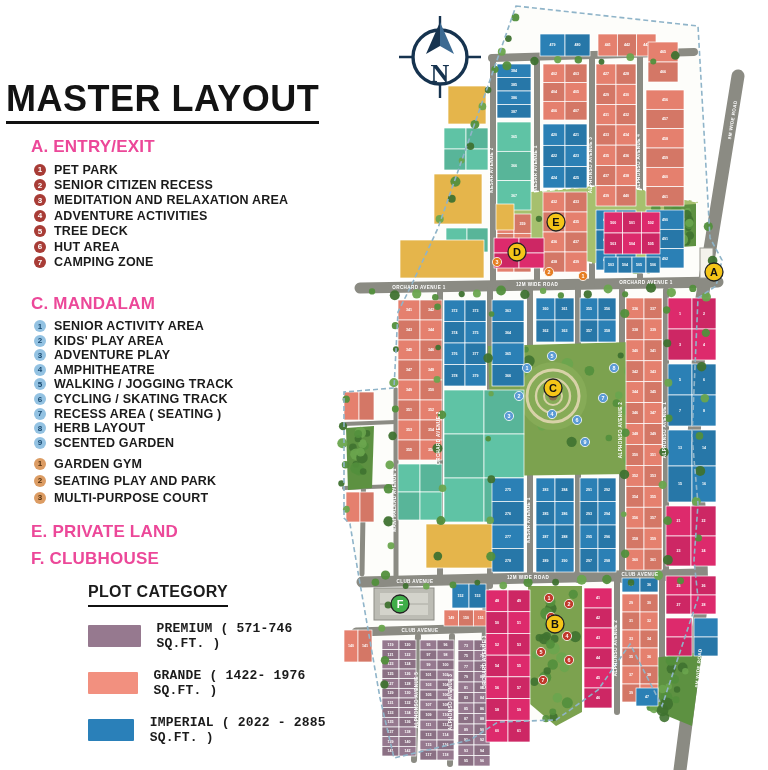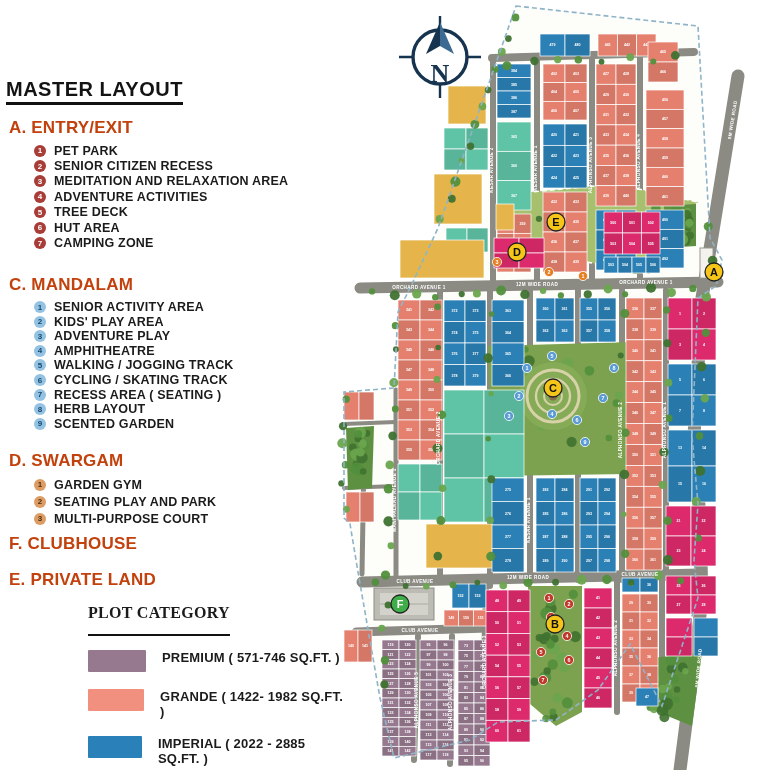--- a/index.html
+++ b/index.html
@@ -1,38 +1,38 @@
 <!DOCTYPE html>
 <html><head>
 <meta charset="utf-8">
 <style>
   html,body{margin:0;padding:0;background:#ffffff;}
   body{width:768px;height:770px;position:relative;overflow:hidden;
        font-family:"Liberation Sans",sans-serif;color:#1b1b1b;}
   #map-svg{position:absolute;left:0;top:0;}
   aside#legend-panel{position:absolute;left:0;top:0;width:345px;z-index:5;}
-  h1#title{font-size:20px;font-weight:900;letter-spacing:.5px;margin:78px 0 0 6px;
+  h1#title{font-size:36px;font-weight:900;letter-spacing:.5px;margin:78px 0 0 6px;
      display:inline-block;border-bottom:3px solid #111;padding-bottom:1px;color:#131313;}
-  .sec-h{font-weight:800;font-size:17px;margin-left:9px;letter-spacing:.2px;color:#c2410c;}
+  .sec-h{font-weight:800;font-size:17px;margin-left:31px;letter-spacing:.2px;color:#ec4899;}
   .sec-A{margin-top:13px}.sec-B{margin-top:7px}.sec-C{margin-top:24px}
   .sec-D{margin-top:20px}.sec-E{margin-top:16px}.sec-F{margin-top:7px}
   ul.amen{list-style:none;margin:5px 0 0 34px;padding:0;}
   ul.amen li{display:flex;align-items:center;font-size:12.5px;font-weight:700;letter-spacing:.2px;}
   ul.list-B li{height:15.4px}
   ul.list-C li{height:14.6px}
   ul.list-D li{height:17px}
   .blt{width:12px;height:12px;border-radius:50%;display:inline-flex;align-items:center;
        justify-content:center;font-size:8px;font-weight:800;margin-right:8px;flex:0 0 12px;}
   .blt-B{background:#a83c36;color:#fff;}
   .blt-C{background:#93c2e2;color:#17486f;}
   .blt-D{background:#dc9c63;color:#53300e;}
   #plot-category{margin:14px 0 0 88px;}
   #plot-category h2{font-size:16px;font-weight:800;margin:0 0 14px 0;display:inline-block;
-     border-bottom:2.5px solid #111;padding-bottom:12px;letter-spacing:.3px;font-family:Liberation Serif, serif;}
-  .cat-row{display:flex;margin-bottom:17px;}
+     border-bottom:2.5px solid #111;padding-bottom:4px;letter-spacing:.3px;}
+  .cat-row{display:flex;align-items:center;margin-bottom:17px;font-family:Liberation Mono, monospace;}
   .cat-sw{width:58px;height:22px;margin-right:16px;border-radius:1px;}
   .cat-lb{font-size:13px;font-weight:800;letter-spacing:.2px;}
 </style>
 </head>
 <body>
 
 <aside id="legend-panel">
   <h1 id="title">MASTER LAYOUT</h1>
   <div id="sections">
       <div class="sec-h sec-A">A. ENTRY/EXIT</div>
@@ -98,48 +98,47 @@
         </li>
         <li>
           <span class="blt blt-C">8</span>
           <span>HERB LAYOUT</span>
         </li>
         <li>
           <span class="blt blt-C">9</span>
           <span>SCENTED GARDEN</span>
         </li>
       </ul>
-      <div class="sec-h sec-D">D. SWARGAM</div>
       <ul class="amen list-D">
         <li>
           <span class="blt blt-D">1</span>
           <span>GARDEN GYM</span>
         </li>
         <li>
           <span class="blt blt-D">2</span>
           <span>SEATING PLAY AND PARK</span>
         </li>
         <li>
           <span class="blt blt-D">3</span>
           <span>MULTI-PURPOSE COURT</span>
         </li>
       </ul>
+      <div class="sec-h sec-E">E. PRIVATE LAND</div>
       <div class="sec-h sec-F">F. CLUBHOUSE</div>
-      <div class="sec-h sec-E">E. PRIVATE LAND</div>
     </div>
   <div id="plot-category">
     <h2>PLOT CATEGORY</h2>
     <div id="cat-rows">
         <div class="cat-row">
           <div class="cat-sw" style="background: rgb(150, 121, 143);"></div>
           <div class="cat-lb">PREMIUM ( 571-746 SQ.FT. )</div>
         </div>
         <div class="cat-row">
           <div class="cat-sw" style="background: rgb(242, 144, 127);"></div>
-          <div class="cat-lb">GRANDE ( 1422- 1982 SQ.FT. )</div>
+          <div class="cat-lb">GRANDE ( 1422- 1976 SQ.FT. )</div>
         </div>
         <div class="cat-row">
           <div class="cat-sw" style="background: rgb(42, 128, 185);"></div>
           <div class="cat-lb">IMPERIAL ( 2022 - 2885 SQ.FT. )</div>
         </div>
       </div>
   </div>
 </aside>
 
 <svg id="map-svg" width="768" height="770" viewBox="0 0 768 770" xmlns="http://www.w3.org/2000/svg">

